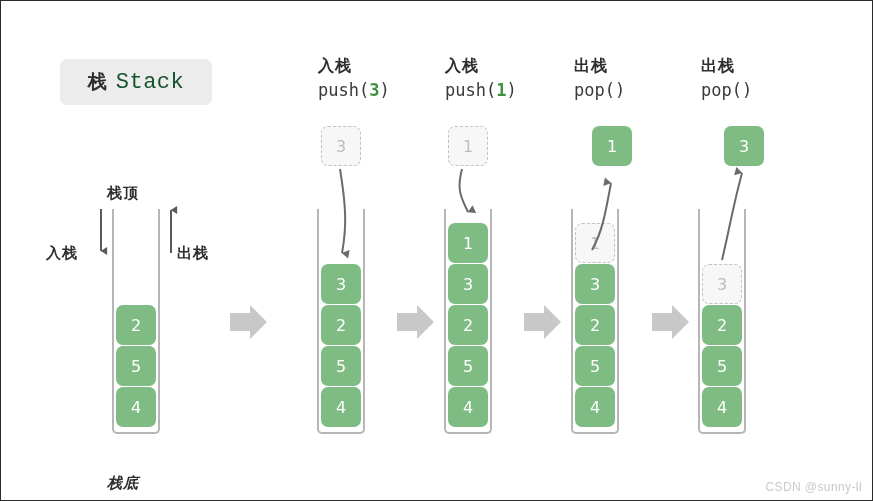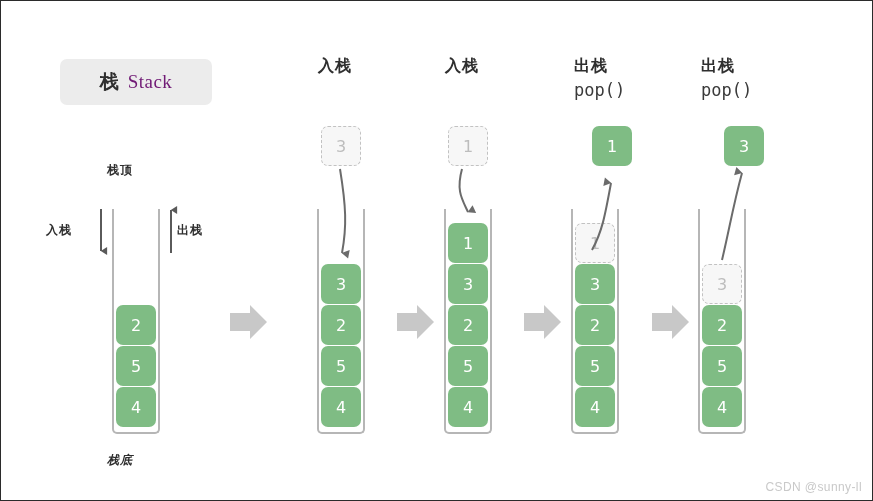--- a/index.html
+++ b/index.html
@@ -34,23 +34,23 @@
     justify-content: center;
     gap: 9px;
   }
   .title-cn {
     font-family: "DejaVu Sans", sans-serif;
     font-size: 19px;
     font-weight: bold;
     color: #2f2f2f;
   }
   .title-en {
-    font-family: Liberation Serif, serif;
-    font-size: 19px;
-    color: #701a75;
+    font-family: Liberation Mono, monospace;
+    font-size: 22px;
+    color: #14532d;
     letter-spacing: 0.5px;
   }
 
   
   .col-head {
     position: absolute;
     width: 140px;
     text-align: left;
   }
   .col-head .cn {
@@ -102,25 +102,26 @@
   .cell.ghost {
     background: #f7f7f7;
     border: 1.6px dashed #c2c2c2;
     color: #bdbdbd;
   }
 
   
   .side-label {
     position: absolute;
     font-family: "DejaVu Sans", sans-serif;
-    font-size: 12px;
+    font-size: 15px;
     font-weight: bold;
     color: #2f2f2f;
     letter-spacing: 1px;
     white-space: nowrap;
+    margin-top: 22px;
   }
 
   
   svg.overlay {
     position: absolute;
     left: 0;
     top: 0;
     width: 873px;
     height: 501px;
     pointer-events: none;
@@ -152,32 +153,34 @@
   <div class="side-label" style="left:45px; top:221px;">入栈</div>
   <div class="side-label" style="left:176px; top:221px;">出栈</div>
 
   <div class="stack-box" style="left:111px; top:208px; height:225px;"></div>
   <div class="cell filled" style="left:115px; top:304px;">2</div>
   <div class="cell filled" style="left:115px; top:345px;">5</div>
   <div class="cell filled" style="left:115px; top:386px;">4</div>
 
   <div class="col-head" style="left:317px; top:54px;">
     <div class="cn">入栈</div>
+    <div class="code"><span>push(</span><span class="arg">3</span><span>)</span></div>
   </div>
 
   <div class="cell ghost" style="left:320px; top:125px;">3</div>
 
   <div class="stack-box" style="left:316px; top:208px; height:225px;"></div>
   <div class="cell filled" style="left:320px; top:263px;">3</div>
   <div class="cell filled" style="left:320px; top:304px;">2</div>
   <div class="cell filled" style="left:320px; top:345px;">5</div>
   <div class="cell filled" style="left:320px; top:386px;">4</div>
 
   <div class="col-head" style="left:444px; top:54px;">
     <div class="cn">入栈</div>
+    <div class="code"><span>push(</span><span class="arg">1</span><span>)</span></div>
   </div>
 
   <div class="cell ghost" style="left:447px; top:125px;">1</div>
 
   <div class="stack-box" style="left:443px; top:208px; height:225px;"></div>
   <div class="cell filled" style="left:447px; top:222px;">1</div>
   <div class="cell filled" style="left:447px; top:263px;">3</div>
   <div class="cell filled" style="left:447px; top:304px;">2</div>
   <div class="cell filled" style="left:447px; top:345px;">5</div>
   <div class="cell filled" style="left:447px; top:386px;">4</div>

